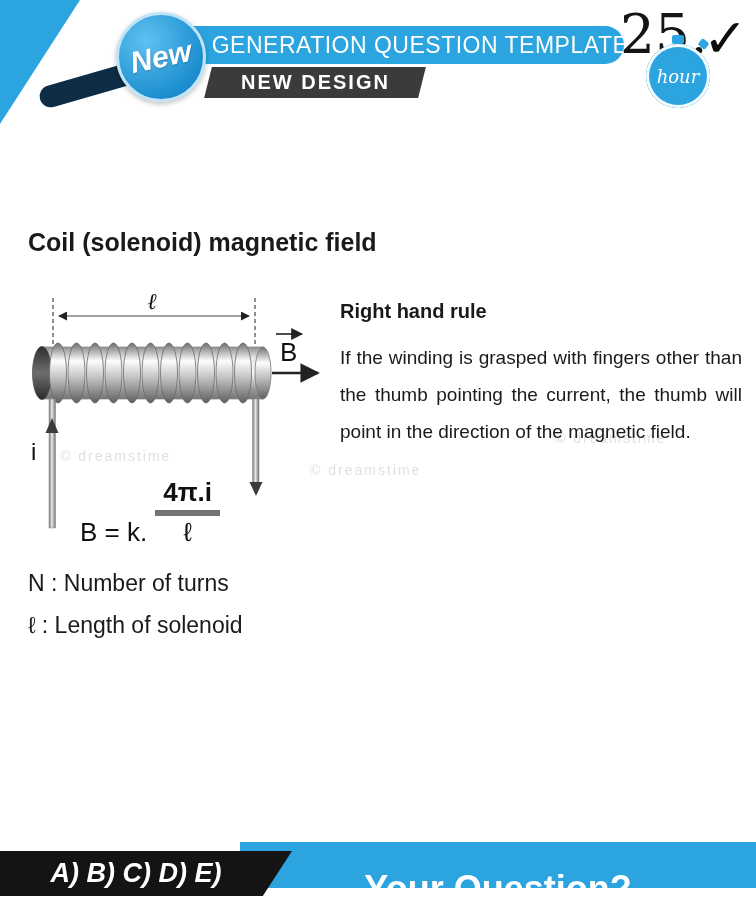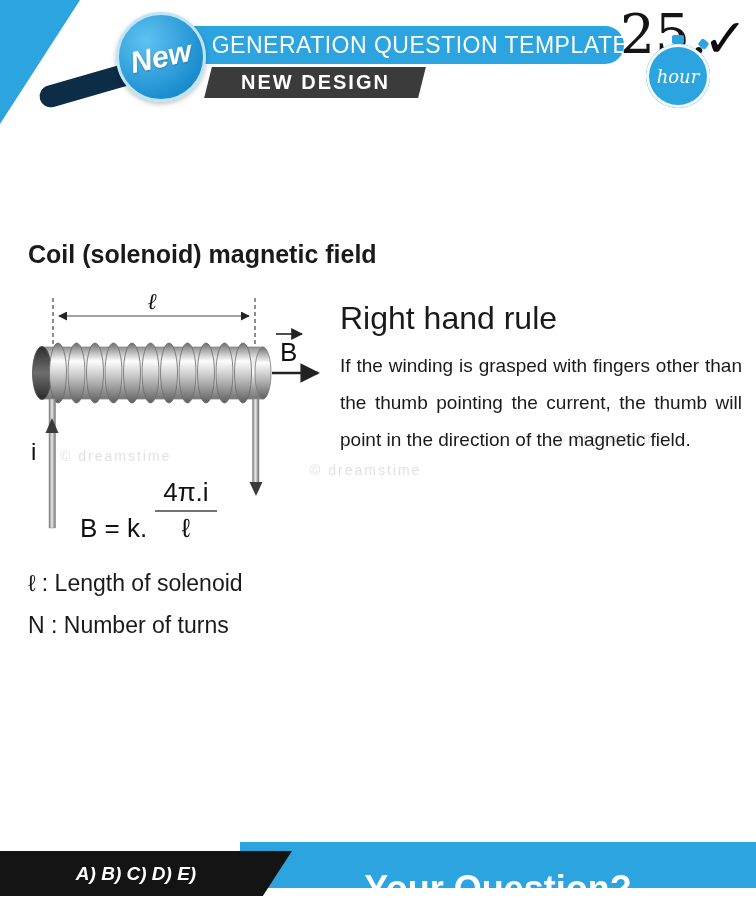--- a/index.html
+++ b/index.html
@@ -44,45 +44,45 @@
     box-shadow:inset 0 0 0 3px rgba(255,255,255,.95), inset 0 0 0 7px var(--accent_blue);
     display:flex;align-items:center;justify-content:center;}
   .dial::before{content:"";position:absolute;top:-9px;left:50%;transform:translateX(-50%);
     width:12px;height:9px;background:var(--accent_blue);border-radius:2px;}
   .dial::after{content:"";position:absolute;top:-4px;right:2px;width:9px;height:8px;
     background:var(--accent_blue);border-radius:2px;transform:rotate(40deg);}
   .dial span{color:#fff;font-family:"DejaVu Serif","Liberation Serif",serif;
     font-style:italic;font-size:18px;}
 
   
-  .page-title{position:absolute;left:28px;top:228px;font-size:25px;font-weight:bold;color:var(--ink);margin-top:12px;}
+  .page-title{position:absolute;left:28px;top:228px;font-size:25px;font-weight:bold;color:var(--ink);}
   .diagram-wrap{position:absolute;left:18px;top:282px;width:322px;height:300px;}
   .formula{position:absolute;left:62px;top:196px;display:flex;align-items:flex-end;gap:8px;
     font-size:26px;color:#111;}
   .frac{display:inline-flex;flex-direction:column;align-items:center;line-height:1.15;}
-  .frac .num{border-bottom:2px solid #737373;padding:0 8px 2px;}
+  .frac .num{border-bottom:6px solid #737373;padding:0 8px 2px;font-weight:bold;}
   .frac .den{padding-top:2px;}
 
   .right-panel{position:absolute;left:340px;top:300px;width:402px;}
-  .right-panel h2{font-size:32px;font-weight:normal;margin-bottom:10px;color:var(--ink);}
+  .right-panel h2{font-size:20px;font-weight:bold;margin-bottom:16px;color:var(--ink);}
   .right-panel p{font-size:19px;line-height:37px;text-align:justify;color:var(--ink);}
 
   .legend{position:absolute;left:28px;top:570px;font-size:23px;color:var(--ink);}
   .legend div{margin-bottom:15px;}
 
   .watermark{position:absolute;font-size:14px;letter-spacing:2px;color:#404040;opacity:.16;}
 
   
   .footer-blue{position:absolute;left:240px;top:842px;right:0;height:46px;
     background:var(--accent_blue);display:flex;align-items:center;justify-content:center;}
   .footer-blue span{color:#fff;font-size:36px;font-weight:bold;margin-top:48px;}
   .footer-black{position:absolute;left:0;top:851px;width:292px;height:45px;
     background:var(--footer_black);clip-path:polygon(0 0,100% 0,90% 100%,0 100%);
     display:flex;align-items:center;justify-content:center;}
-  .footer-black span{color:#fff;font-size:19px;font-weight:bold;font-style:italic;padding-right:20px;}
+  .footer-black span{color:#fff;font-size:27px;font-weight:bold;font-style:italic;padding-right:20px;}
 </style>
 </head>
 <body>
 
 <div class="page">
 
   <div class="corner-ribbon"></div>
   <div class="banner-strip">
     <span>GENERATION QUESTION TEMPLATE</span>
   </div>
@@ -186,22 +186,22 @@
       </span>
     </div>
   </div>
 
   <div class="right-panel">
     <h2>Right hand rule</h2>
     <p>If the winding is grasped with fingers other than the thumb pointing the current, the thumb will point in the direction of the magnetic field.</p>
   </div>
 
   <div class="legend">
+    <div>N : Number of turns</div>
     <div>ℓ : Length of solenoid</div>
-    <div>N : Number of turns</div>
   </div>
 
   <span class="watermark" style="left:60px;top:448px;">© dreamstime</span>
   <span class="watermark" style="left:310px;top:462px;">© dreamstime</span>
   <span class="watermark" style="left:555px;top:430px;">© dreamstime</span>
 
   <div class="footer-blue">
     <span>Your Question?</span>
   </div>
   <div class="footer-black">

